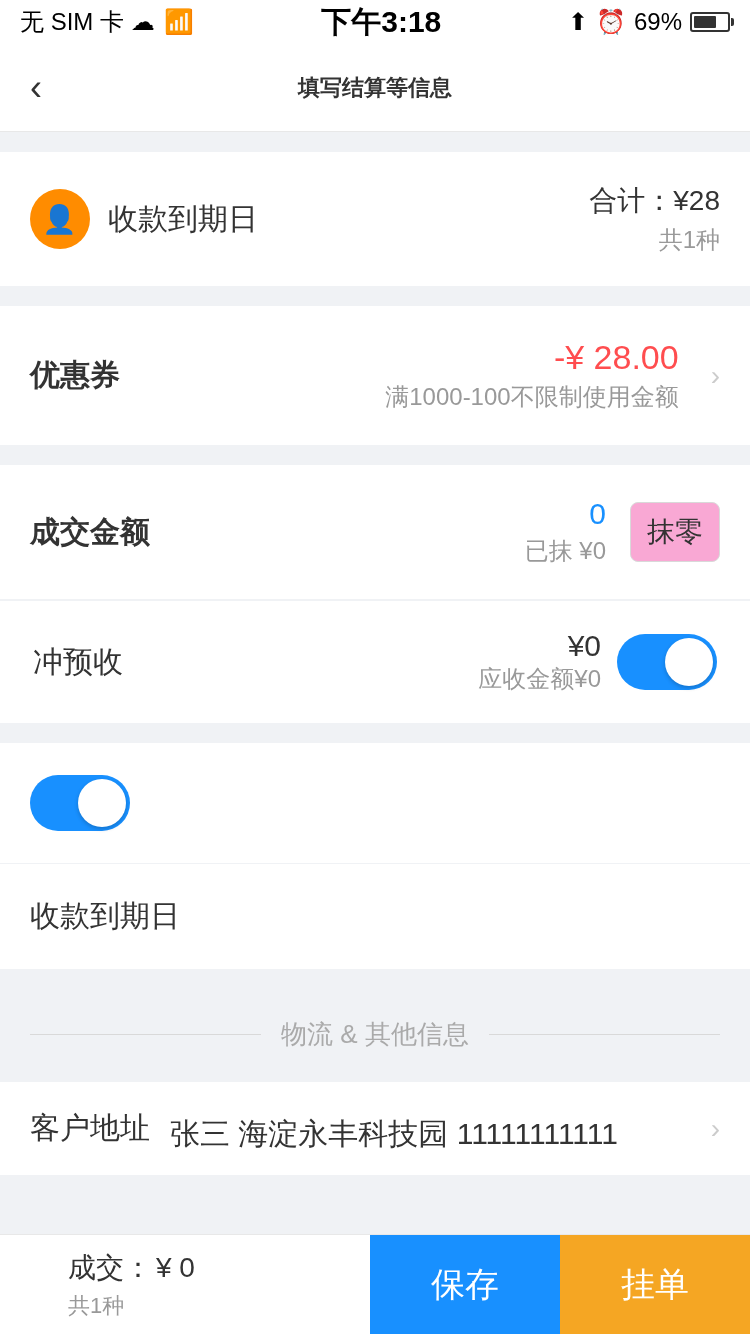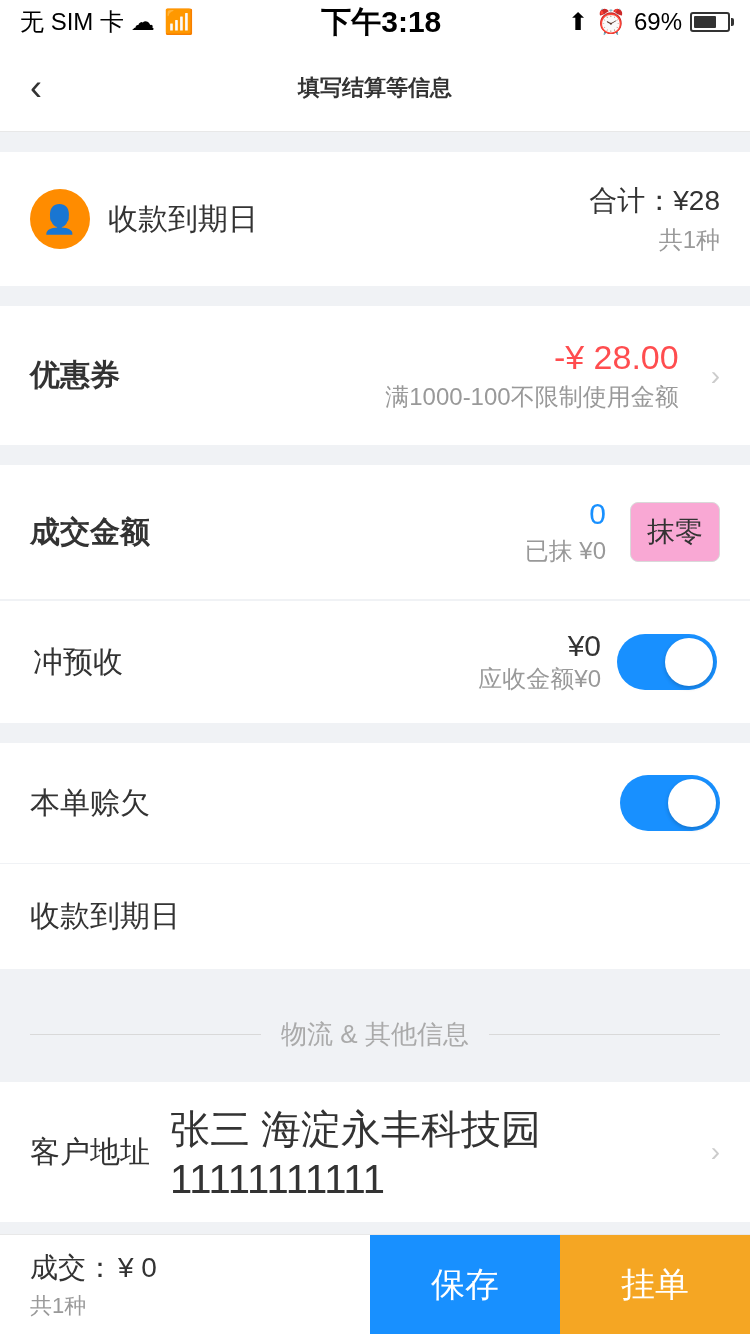--- a/index.html
+++ b/index.html
@@ -210,35 +210,36 @@
     .address-row {
       display: flex;
       align-items: center;
       padding: 20px 30px;
       background: #fff;
     }
     .address-label {
       font-size: 30px; color: #333; flex-shrink: 0; margin-right: 20px;
     }
     .address-value {
-      font-size: 40px; color: #333; flex: 1;
+      font-size: 30px; color: #333; flex: 1; margin-top: 12px;
     }
 
     
     .bottom-spacer { height: 200px; background: #f0f2f5; }
 
     
     .footer {
       position: fixed;
       bottom: 0; left: 0;
       width: 750px;
       height: 100px;
       display: flex;
       background: #fff;
       border-top: 1px solid #e8e8e8;
+      padding-left: 38px;
     }
     .footer-info {
       display: flex; flex-direction: column;
       justify-content: center;
       padding: 0 30px;
       flex: 1;
     }
     .footer-deal { font-size: 28px; color: #333; }
     .footer-count { font-size: 22px; color: #999; margin-top: 4px; }
     .footer-btn {
@@ -330,21 +331,20 @@
         <div class="toggle-knob"></div>
       </div>
     </div>
   </div>
 </div>
 
 <div class="section-divider"></div>
 
 <div class="form-section">
   <div class="debt-row">
-    <span class="debt-label">本单赊欠</span>
     <div class="toggle">
       <div class="toggle-knob"></div>
     </div>
   </div>
   <div class="due-date-row">
     <span class="due-date-label">收款到期日</span>
   </div>
 </div>
 
 <div class="section-divider"></div>

